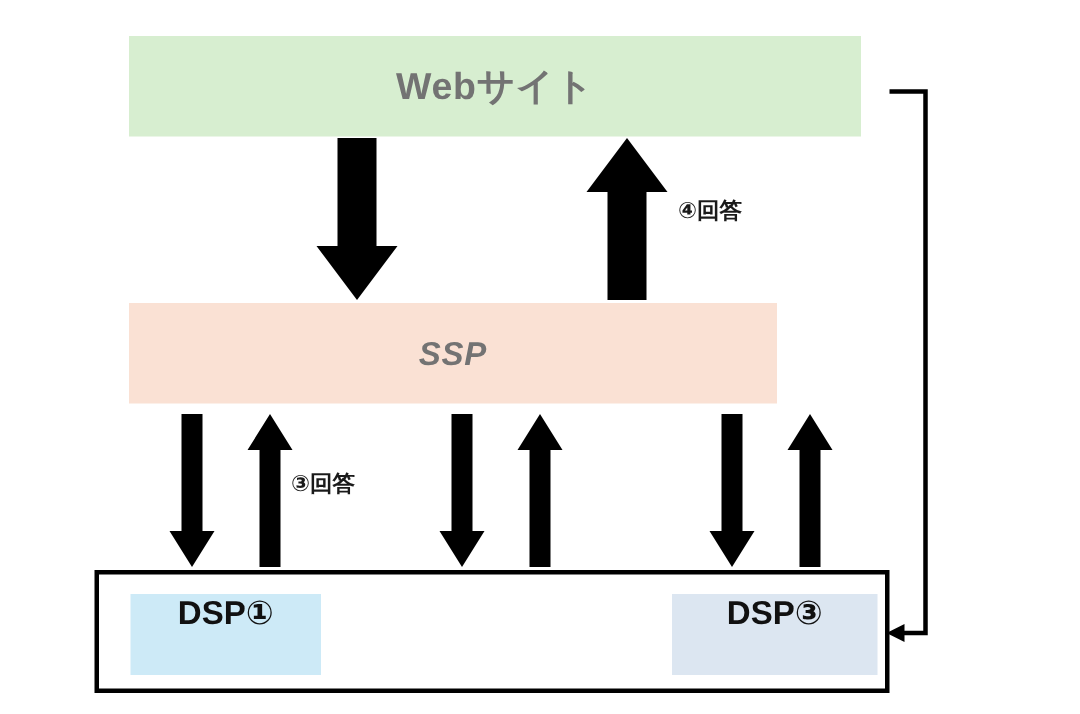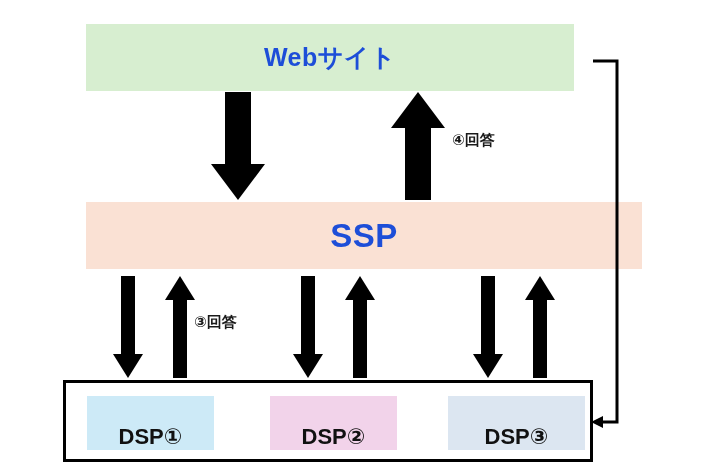--- a/index.html
+++ b/index.html
@@ -17,53 +17,54 @@
     height: 476px;
     background: #ffffff;
     overflow: hidden;
   }
   .node-box {
     position: absolute;
     display: flex;
     align-items: center;
     justify-content: center;
     font-weight: bold;
-    color: #1d4ed8;
+    color: #737373;
     letter-spacing: 0.5px;
   }
   #website-box {
     left: 86px;
     top: 24px;
     width: 488px;
     height: 67px;
     background: #d7eed0;
     font-size: 25px;
   }
   #ssp-box {
     left: 86px;
     top: 202px;
-    width: 556px;
+    width: 432px;
     height: 67px;
     background: #fae1d4;
-    font-size: 33px;
+    font-size: 22px;
+    font-style: italic;
   }
   #dsp-container {
     position: absolute;
     left: 63px;
     top: 380px;
     width: 530px;
     height: 82px;
     border: 3px solid #000000;
     box-sizing: border-box;
     background: #ffffff;
   }
   .dsp-box {
     position: absolute;
     display: flex;
-    align-items: flex-end;
+    align-items: flex-start;
     justify-content: center;
     font-size: 22px;
     font-weight: bold;
     color: #111111;
     height: 54px;
     top: 13px;
   }
   #dsp1-box { left: 21px; width: 127px; background: #cdeaf7; }
   #dsp2-box { left: 204px; width: 127px; background: #f2d3ea; }
   #dsp3-box { left: 382px; width: 137px; background: #dce6f1; }
@@ -94,23 +95,20 @@
     <span>Webサイト</span>
   </div>
 
   <div class="node-box" id="ssp-box">
     <span>SSP</span>
   </div>
 
   <div id="dsp-container">
     <div class="dsp-box" id="dsp1-box">
       <span>DSP①</span>
-    </div>
-    <div class="dsp-box" id="dsp2-box">
-      <span>DSP②</span>
     </div>
     <div class="dsp-box" id="dsp3-box">
       <span>DSP③</span>
     </div>
   </div>
 
   <svg class="arrow-svg" style="left:210px; top:92px;" width="56" height="110">
     <polygon points="15,0 41,0 41,72 55,72 28,108 1,72 15,72" fill="#000000"></polygon>
   </svg>
 

